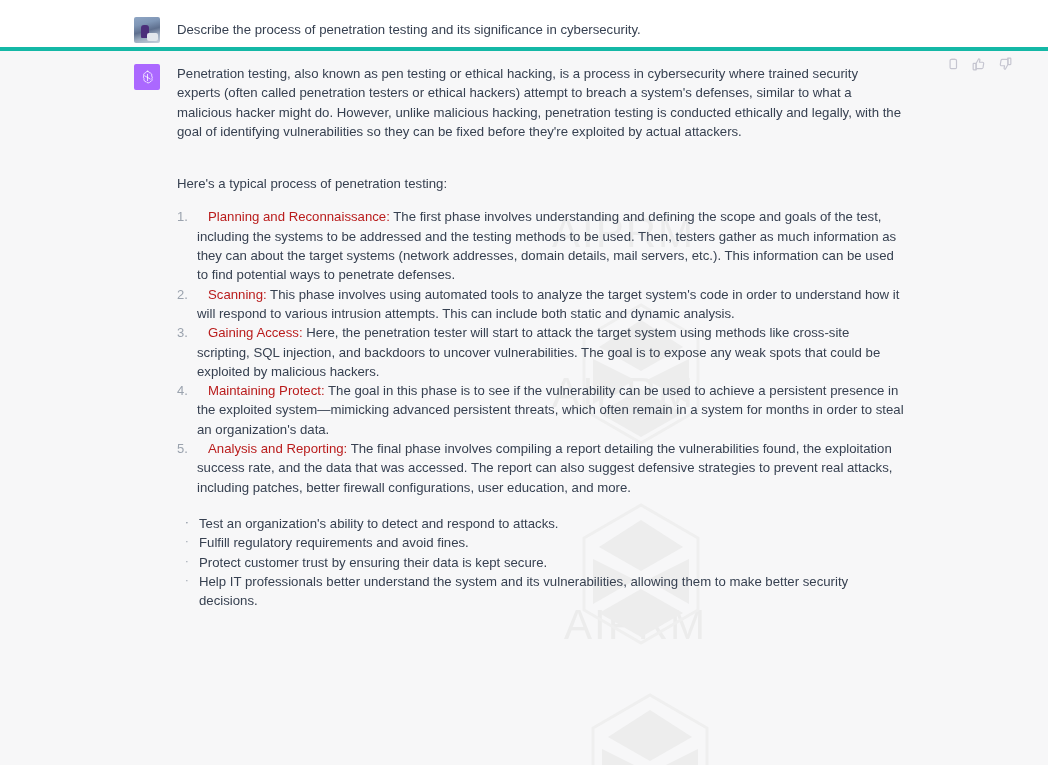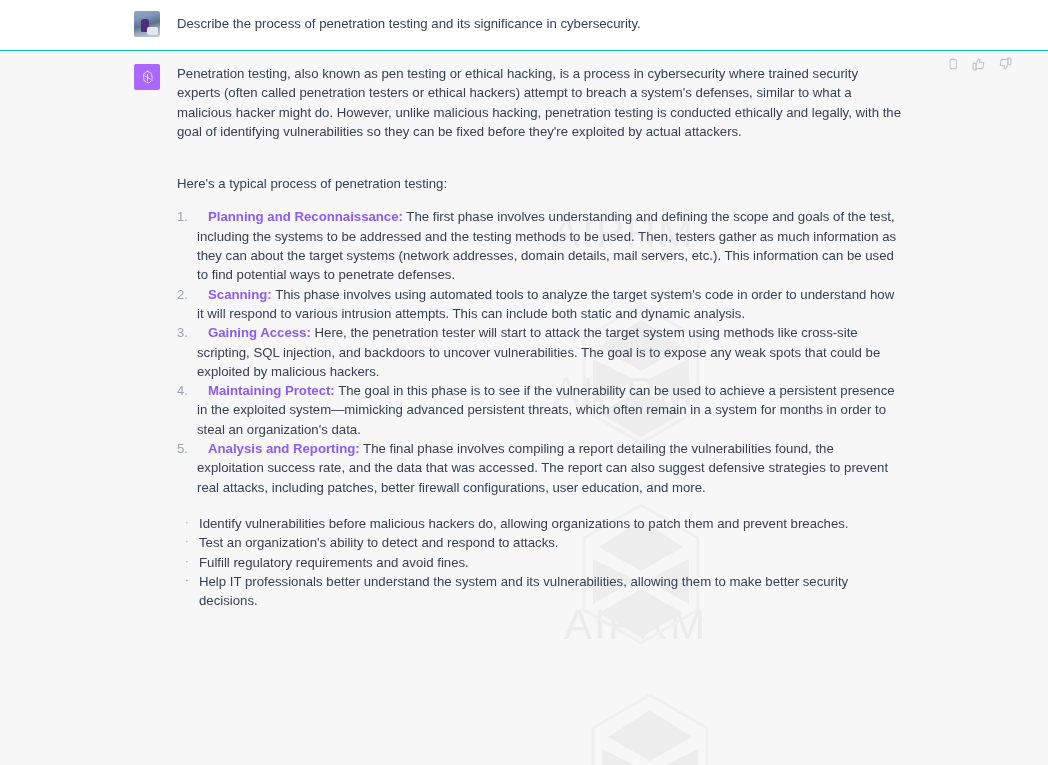--- a/index.html
+++ b/index.html
@@ -24,22 +24,22 @@
   }
 
   
   .msg {
     width: 100%;
     position: relative;
   }
 
   .msg-user {
     background: #ffffff;
-    border-bottom: 1px solid #14b8a6;
-    padding: 11px 0 13px 0;
+    border-bottom: 4px solid #14b8a6;
+    padding: 17px 0 13px 0;
     height: 51px;
   }
 
   .msg-assistant {
     background: #f7f7f8;
     padding: 13px 0 0 0;
     min-height: 714px;
     position: relative;
     overflow: hidden;
   }
@@ -129,21 +129,21 @@
   ul li .marker {
     position: absolute;
     left: 6px;
     top: -1px;
     color: #9ba3ae;
     font-size: 11px;
     line-height: 19.3px;
   }
   ul { padding-left: 2px; }
 
-  b, strong { font-weight: 700; color: #8b5cf6; padding-left: 11px; }
+  b, strong { font-weight: 400; color: #b91c1c; padding-left: 11px; }
 
   
   .actions {
     position: absolute;
     right: 36px;
     top: 5px;
     display: flex;
     gap: 11px;
     z-index: 3;
   }
@@ -302,32 +302,32 @@
           <li>
             <span class="marker">5.</span>
             <b>Analysis and Reporting:</b><span> The final phase involves compiling a report detailing the vulnerabilities found, the exploitation success rate, and the data that was accessed. The report can also suggest defensive strategies to prevent real attacks, including patches, better firewall configurations, user education, and more.</span>
           </li>
         </ol>
 
 
         <ul>
           <li>
             <span class="marker">·</span>
-            <span>Identify vulnerabilities before malicious hackers do, allowing organizations to patch them and prevent breaches.</span>
           </li>
           <li>
             <span class="marker">·</span>
             <span>Test an organization's ability to detect and respond to attacks.</span>
           </li>
           <li>
             <span class="marker">·</span>
             <span>Fulfill regulatory requirements and avoid fines.</span>
           </li>
           <li>
             <span class="marker">·</span>
+            <span>Protect customer trust by ensuring their data is kept secure.</span>
           </li>
           <li>
             <span class="marker">·</span>
             <span>Help IT professionals better understand the system and its vulnerabilities, allowing them to make better security decisions.</span>
           </li>
         </ul>
 
       </div>
     </div>
   </div>

